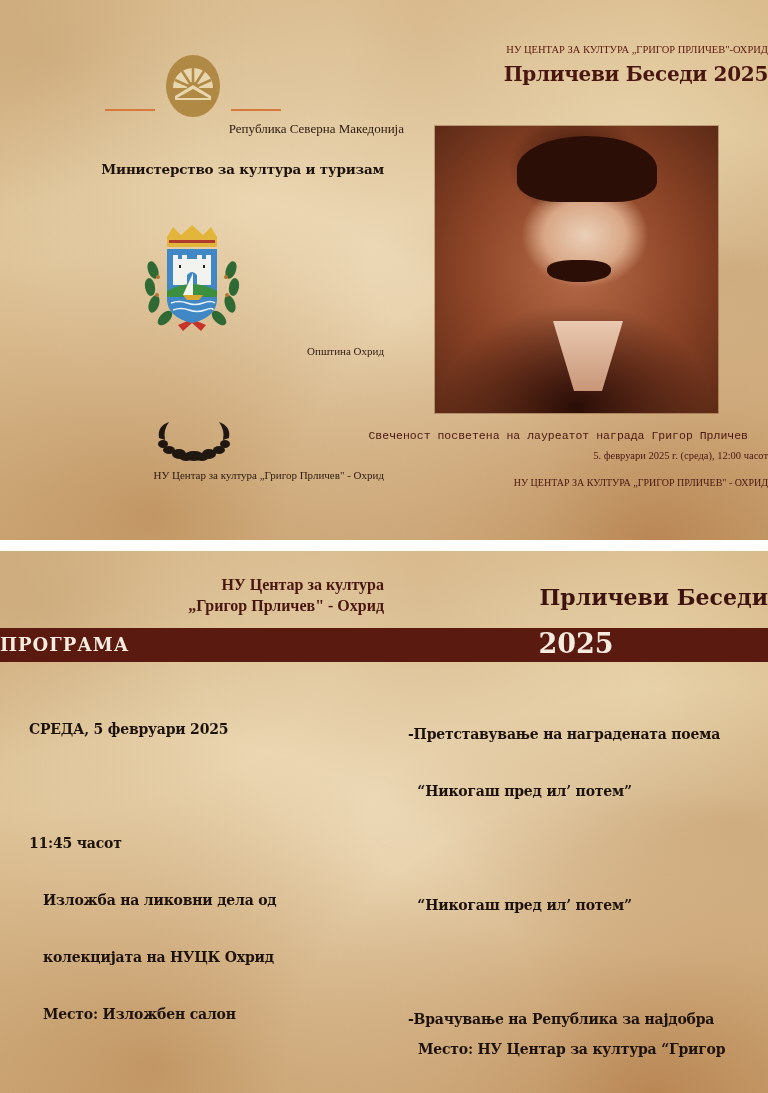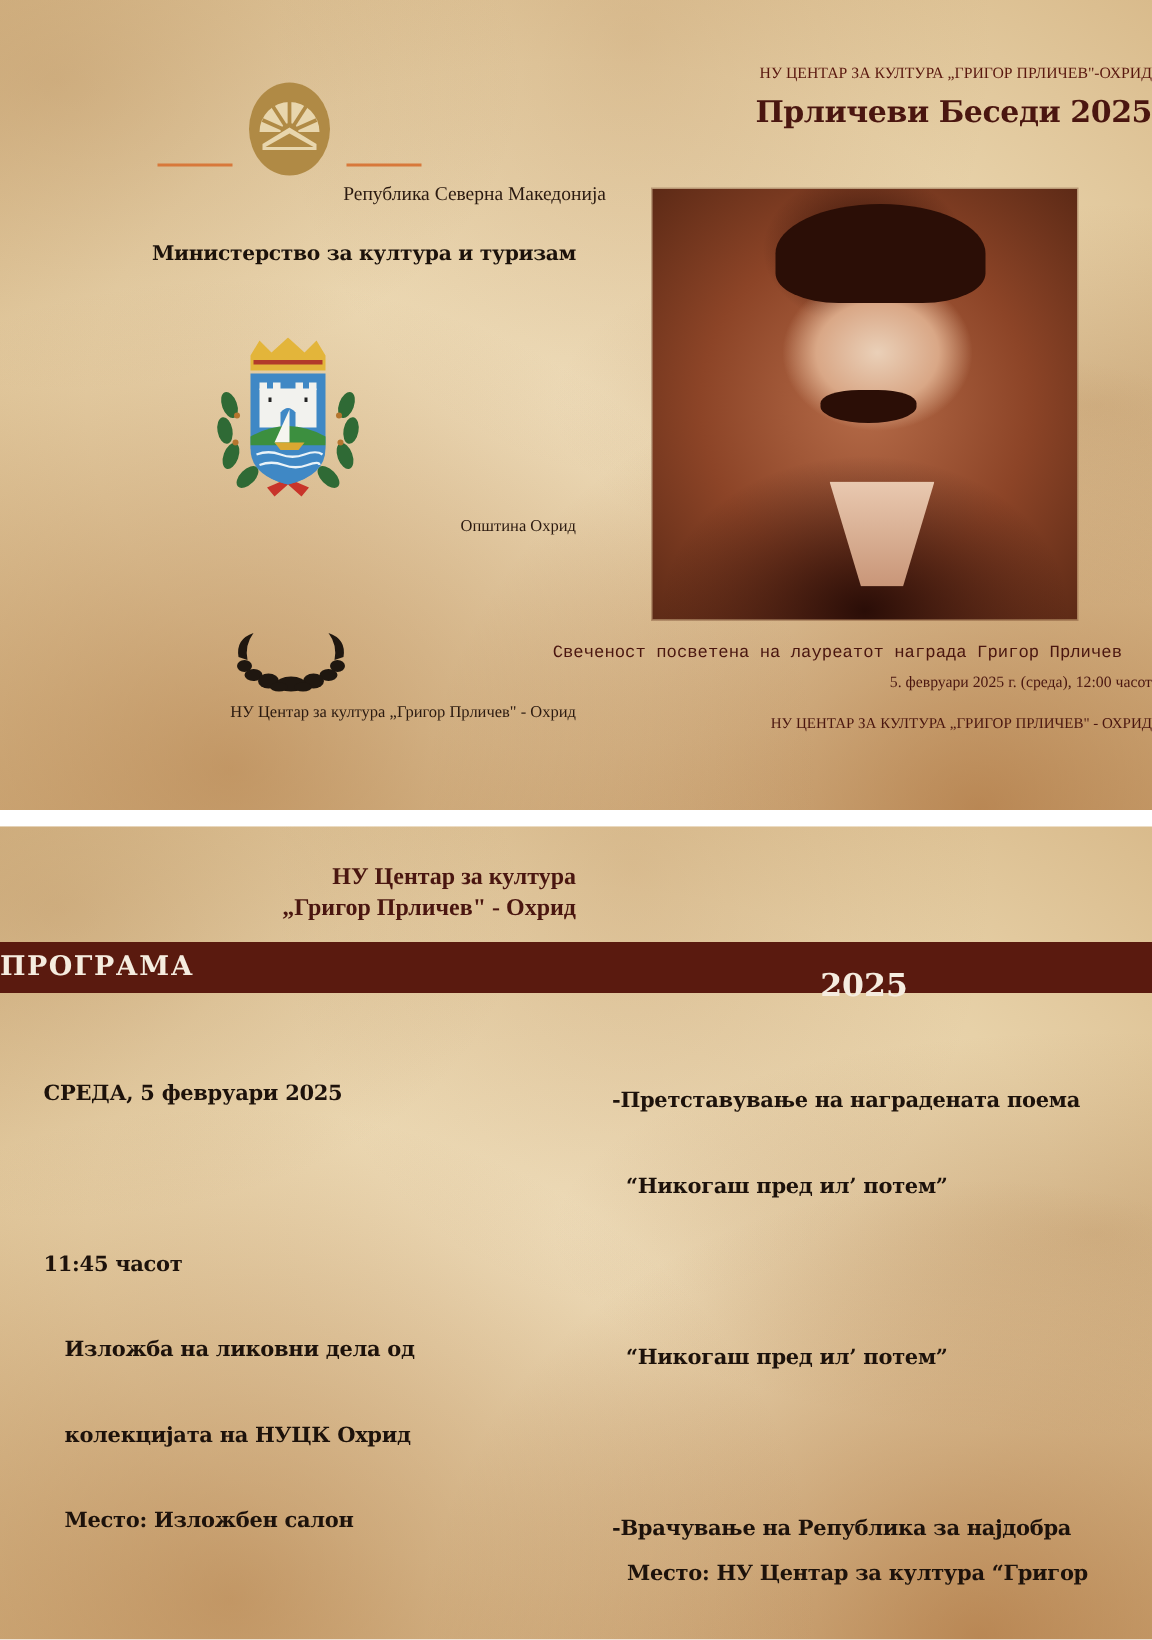--- a/index.html
+++ b/index.html
@@ -44,21 +44,21 @@
   .collar { position:absolute; left:118px; top:195px; width:70px; height:70px; background:linear-gradient(180deg,#e9c9b0,#c99678); clip-path:polygon(0 0,100% 0,70% 100%,30% 100%); }
   .ceremony { left:364px; width:384px; top:429px; font-family:Liberation Mono, monospace; font-size:11.5px; color:#4a1610; }
   .date-top { left:384px; width:384px; top:450px; font-family:"Liberation Serif", serif; font-size:10.5px; color:#4a1610; }
   .inst-bottom { left:384px; width:384px; top:477px; font-family:"Liberation Serif", serif; font-size:10px; color:#4a1610; }
 
   
   .org-b { left:0; width:384px; top:23px; font-family:"Liberation Serif", serif; font-weight:bold; font-size:16px; line-height:21px; color:#4a1610; }
   .title-b { left:384px; width:384px; top:33px; font-family:"DejaVu Serif", serif; font-weight:bold; font-size:22px; color:#3e130d; }
   .bar { left:0; top:77px; width:768px; height:34px; background:#5a1a0f; }
   .bar-left { position:absolute; left:0; width:384px; top:6px; text-align:left; font-family:"DejaVu Serif", serif; font-weight:bold; font-size:18px; color:#f5ecdf; letter-spacing:1px; }
-  .bar-right { position:absolute; left:384px; width:384px; top:16px; text-align:center; font-family:"DejaVu Serif", serif; font-weight:bold; font-size:21px; color:#f5ecdf; }
+  .bar-right { position:absolute; left:384px; width:384px; top:0; text-align:center; font-family:"DejaVu Serif", serif; font-weight:bold; font-size:27px; color:#f5ecdf; }
 
   .prog { font-family:"DejaVu Serif", serif; font-weight:bold; font-size:14px; line-height:19px; color:#1d120b; white-space:pre; letter-spacing:-0.2px; }
   .prog-left { left:29px; top:131px; }
   .prog-right { left:408px; top:136px; }
   .venue { left:418px; top:451px; font-family:"DejaVu Serif", serif; font-weight:bold; font-size:14px; line-height:19px; color:#1d120b; white-space:pre; letter-spacing:-0.2px; }
   .gap-line { margin:0; }
 </style>
 </head>
 <body>
 
@@ -155,20 +155,21 @@
   <div class="abs ceremony center">Свеченост посветена на лауреатот награда Григор Прличев</div>
   <div class="abs date-top center">5. февруари 2025 г. (среда), 12:00 часот</div>
   <div class="abs inst-bottom center">НУ ЦЕНТАР ЗА КУЛТУРА „ГРИГОР ПРЛИЧЕВ" - ОХРИД</div>
 </div>
 
 <div id="bottom" class="panel">
   <div class="abs org-b center">
     <div>НУ Центар за култура</div>
     <div>„Григор Прличев" - Охрид</div>
   </div>
+  <div class="abs title-b center">Прличеви Беседи</div>
 
   <div class="abs bar">
     <div class="bar-left">ПРОГРАМА</div>
     <div class="bar-right">2025</div>
   </div>
 
   <div class="abs prog prog-left">
     <div class="gap-line">СРЕДА, 5 февруари 2025</div>
     <div class="gap-line">&nbsp;</div>
     <div class="gap-line">11:45 часот</div>

